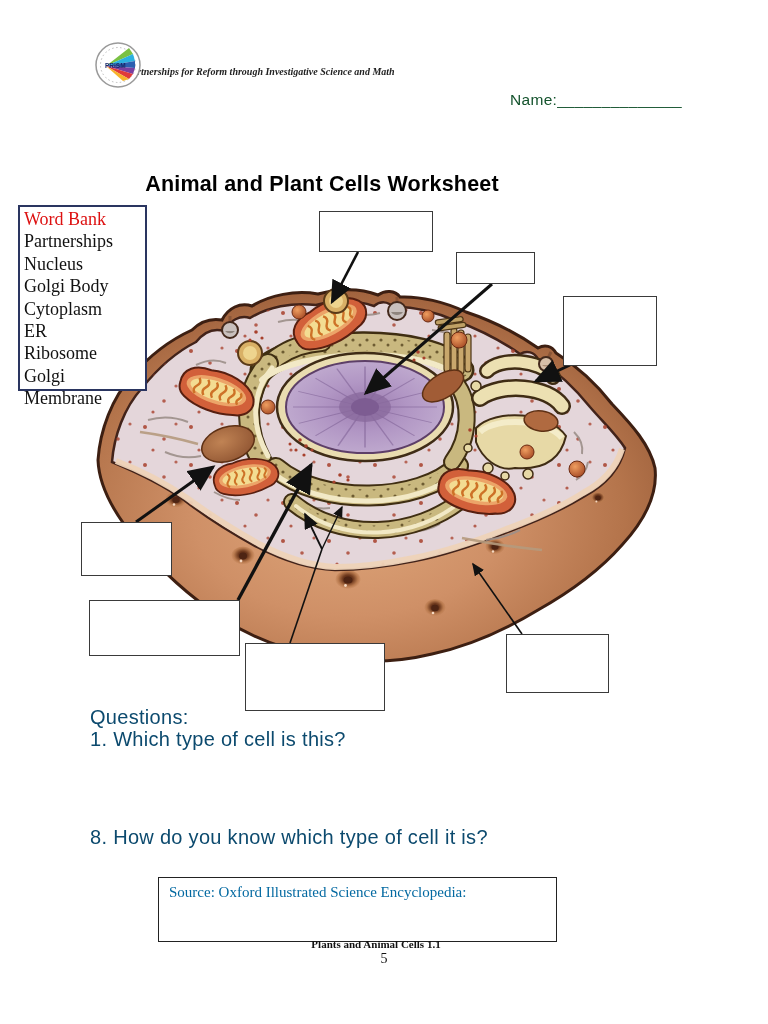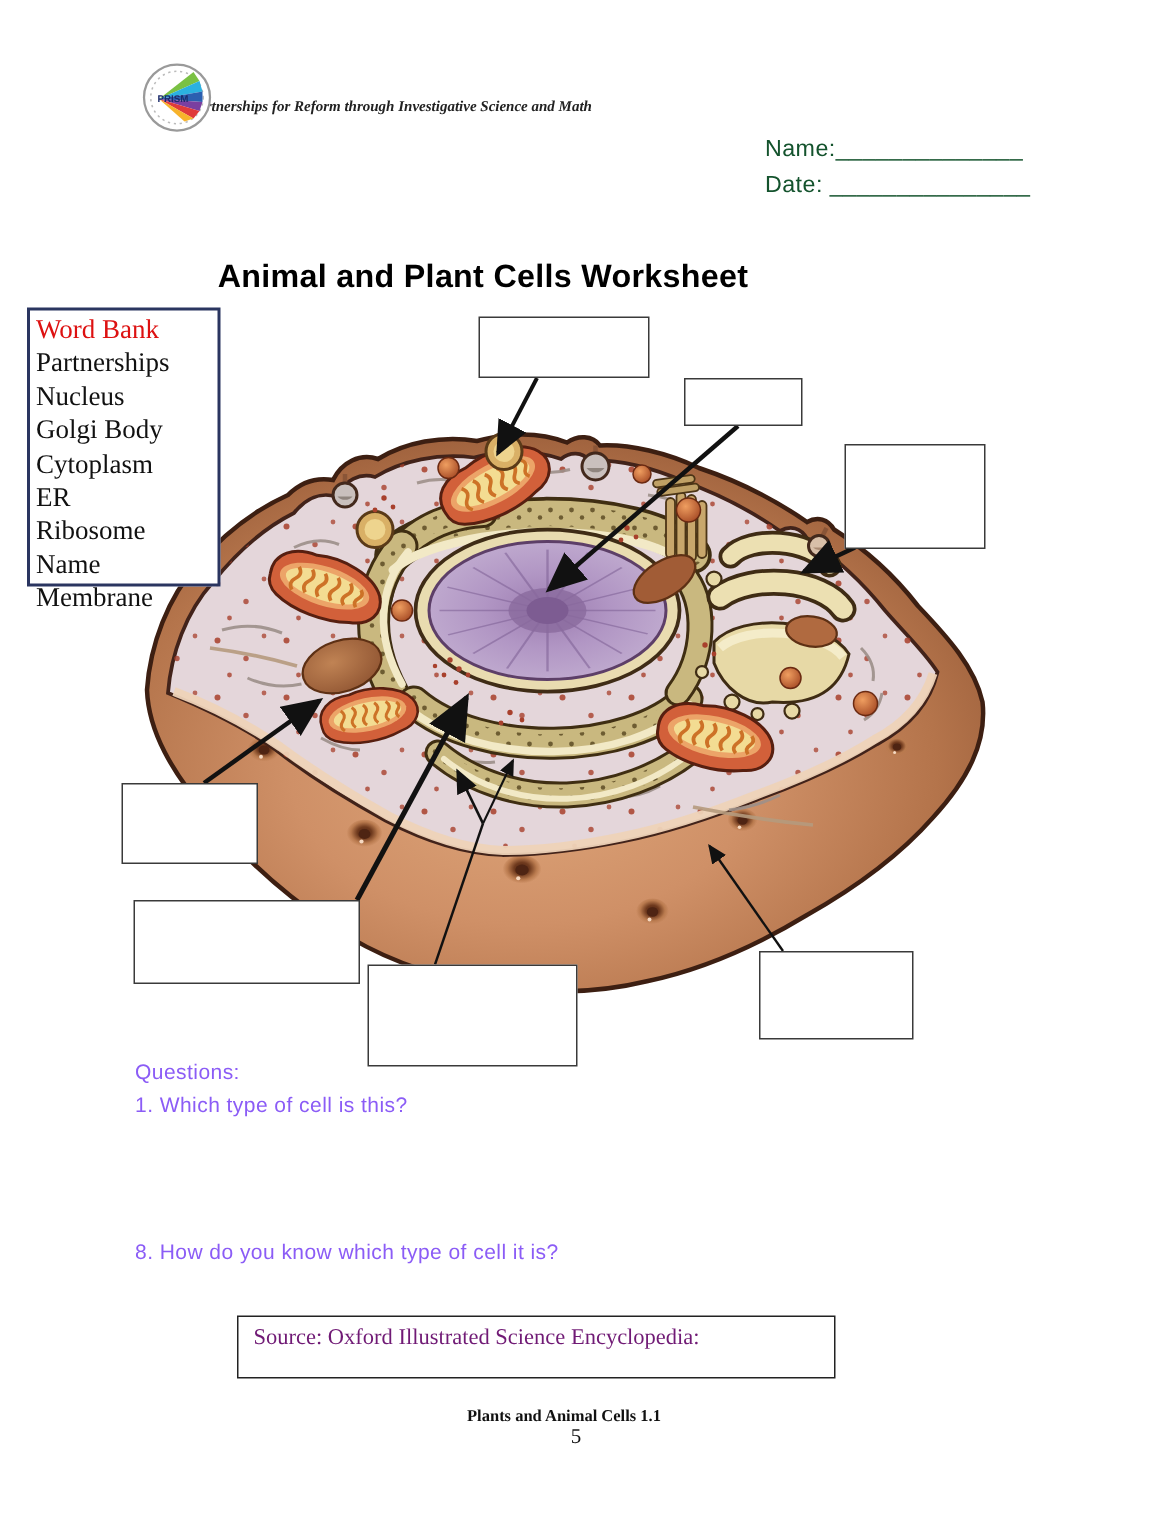--- a/index.html
+++ b/index.html
@@ -14,25 +14,25 @@
   .title{left:0;top:172px;width:644px;text-align:center;font-size:21.5px;font-weight:bold;
          color:#000;letter-spacing:.2px;}
   
   .wordbank{left:18px;top:205px;width:129px;height:186px;border:2.5px solid #2a3560;
             box-sizing:border-box;background:#fff;padding:1px 0 0 4px;
             font-family:"Liberation Serif",serif;font-size:18px;line-height:22.4px;color:#111;z-index:4;}
   .wordbank .wb-head{color:#dd1111;}
   
   .abox{border:1.6px solid #3a3a3a;background:#ffffff;box-sizing:border-box;z-index:3;}
   
-  .qtext{font-size:14px;color:#8b5cf6;letter-spacing:.3px;}
-  
-  .srcbox{left:158px;top:877px;width:399px;height:42px;border:1.5px solid #222;
+  .qtext{font-size:20px;color:#0c4a6e;letter-spacing:.3px;}
+  
+  .srcbox{left:158px;top:877px;width:399px;height:65px;border:1.5px solid #222;
           box-sizing:border-box;background:#fff;padding:3px 0 0 10px;
-          font-family:"Liberation Serif",serif;font-size:15px;line-height:22px;color:#701a75;}
+          font-family:"Liberation Serif",serif;font-size:15px;line-height:22px;color:#0369a1;}
   .srcbox .url{text-decoration:underline;}
   
   .foot1{left:0;top:938px;width:752px;text-align:center;font-family:"Liberation Serif",serif;
          font-weight:bold;font-size:11px;color:#111;}
   .foot2{left:0;top:951px;width:768px;text-align:center;font-family:"Liberation Serif",serif;
          font-size:14px;color:#111;}
   svg{display:block;}
   .cellsvg{position:absolute;left:0;top:0;z-index:1;}
   .logo{left:93px;top:40px;z-index:2;}
 </style>
@@ -51,34 +51,33 @@
       <polygon points="13,26 42,28 40,34" fill="#7a3fa0"></polygon>
       <polygon points="13,26 40,34 36,39" fill="#e03a3a"></polygon>
       <polygon points="13,26 36,39 30,41" fill="#f7b32b"></polygon>
     </g>
     <text x="12" y="28" font-family="Liberation Sans,sans-serif" font-size="6.5" font-weight="bold" fill="#1a2a6a">PRISM</text>
   </svg>
   <div class="abs tagline">Partnerships for Reform through Investigative Science and Math</div>
 
   <div class="abs namedate">
     <div>Name:______________</div>
-    <div>Date: _______________</div>
   </div>
 
   <div class="abs title">Animal and Plant Cells Worksheet</div>
 
   <div class="abs wordbank">
     <div class="wb-head">Word Bank</div>
     <div>Partnerships</div>
     <div>Nucleus</div>
     <div>Golgi Body</div>
     <div>Cytoplasm</div>
     <div>ER</div>
     <div>Ribosome</div>
-    <div>Name Membrane</div>
+    <div>Golgi Membrane</div>
   </div>
 
   <svg class="cellsvg" width="768" height="1024" viewBox="0 0 768 1024">
     <defs>
       <radialGradient id="bodyGrad" cx="45%" cy="60%" r="62%">
         <stop offset="0%" stop-color="#dfa77b"></stop>
           <stop offset="45%" stop-color="#cf9067"></stop>
         <stop offset="80%" stop-color="#b4744b"></stop>
           <stop offset="100%" stop-color="#9c5f3b"></stop>
       </radialGradient>

